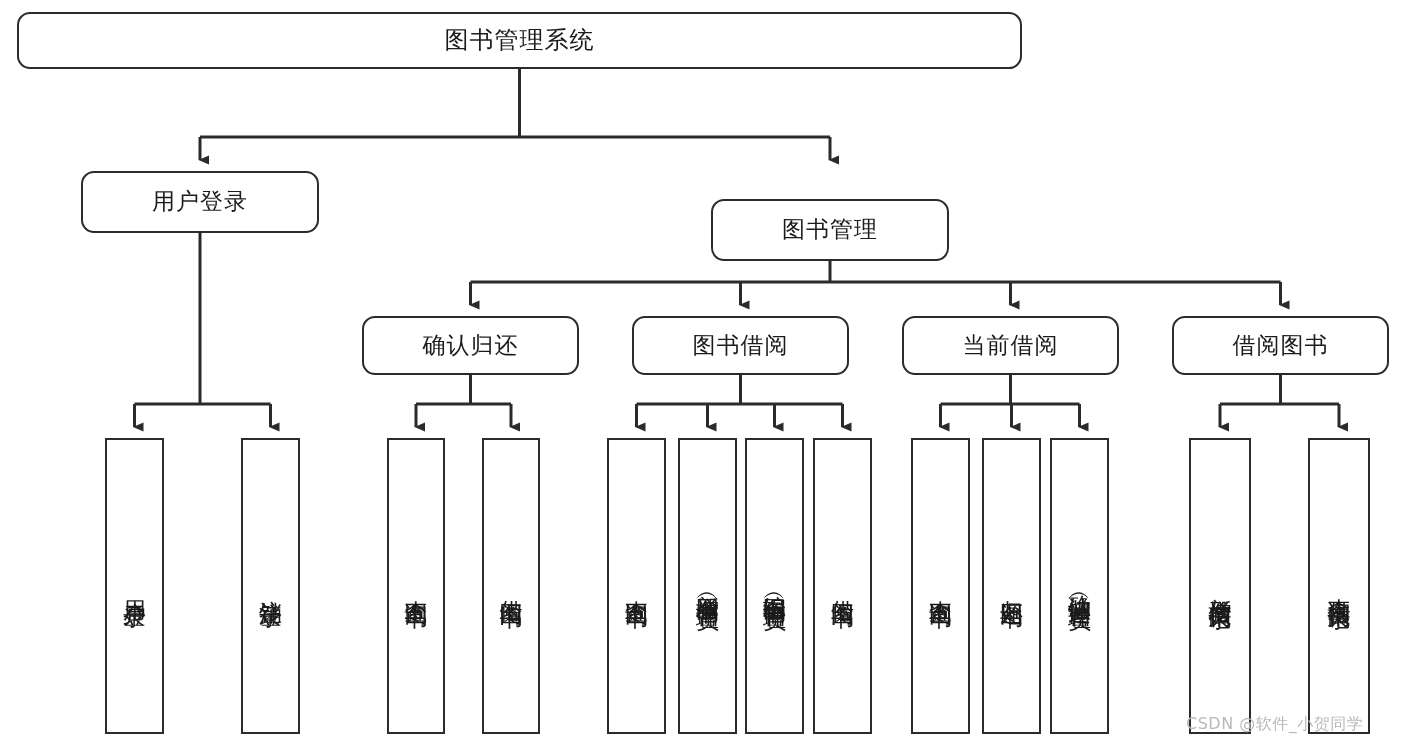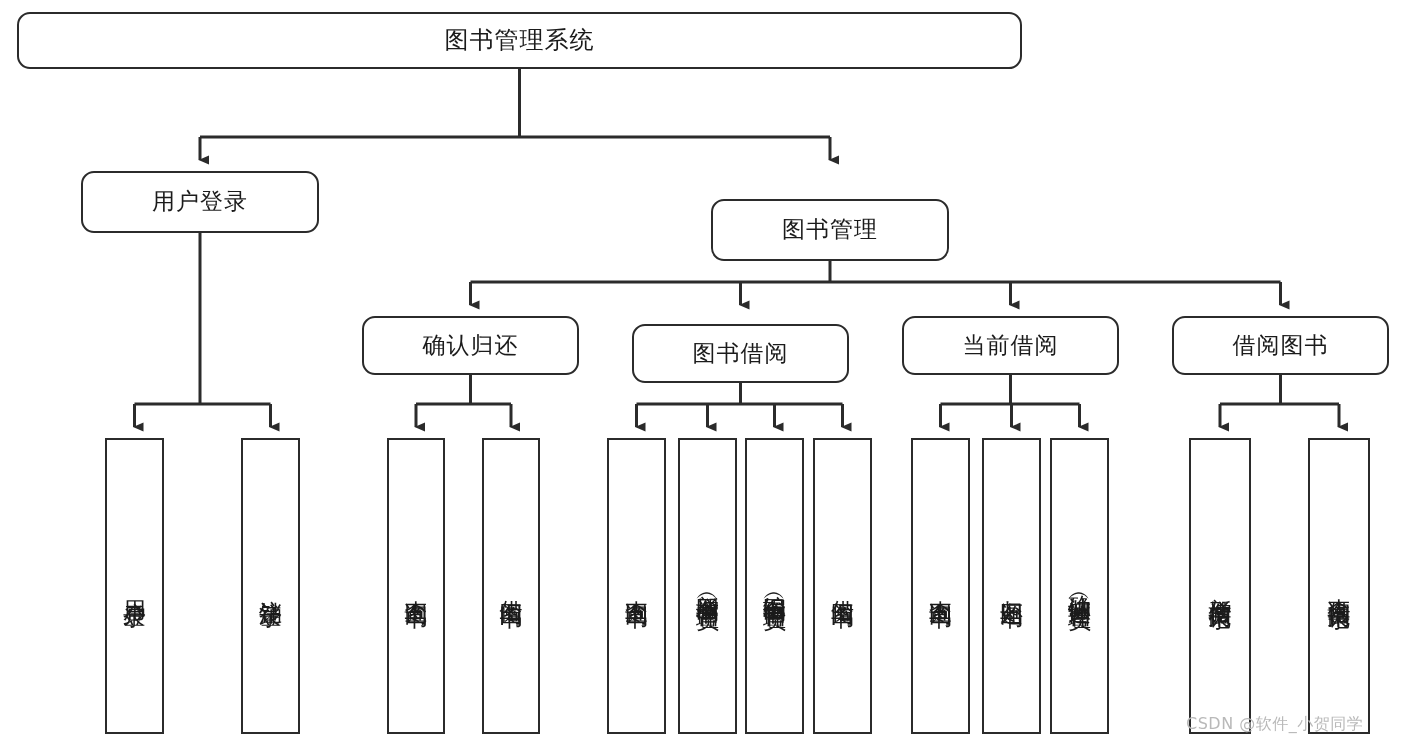--- a/index.html
+++ b/index.html
@@ -118,21 +118,21 @@
       </div>
       <div class="node horiz" id="node-login" style="left: 81px; top: 171px; width: 238px; height: 62px;">
         <span class="htext">用户登录</span>
       </div>
       <div class="node horiz" id="node-bookmgmt" style="left: 711px; top: 171px; width: 238px; height: 62px; margin-top: 28px;">
         <span class="htext">图书管理</span>
       </div>
       <div class="node horiz" id="node-newbook" style="left: 362px; top: 316px; width: 217px; height: 59px;">
         <span class="htext">确认归还</span>
       </div>
-      <div class="node horiz" id="node-borrow" style="left: 632px; top: 316px; width: 217px; height: 59px; margin-top: 8px;">
+      <div class="node horiz" id="node-borrow" style="left: 632px; top: 316px; width: 217px; height: 59px;">
         <span class="htext">图书借阅</span>
       </div>
       <div class="node horiz" id="node-current" style="left: 902px; top: 316px; width: 217px; height: 59px; text-align: center;">
         <span class="htext">当前借阅</span>
       </div>
       <div class="node horiz" id="node-records" style="left: 1172px; top: 316px; width: 217px; height: 59px;">
         <span class="htext">借阅图书</span>
       </div>
       <div class="node vert" id="node-leaf-login-1" style="left: 105px; top: 438px; width: 59px; height: 296px;">
         <span class="vtext">用户登录</span>

